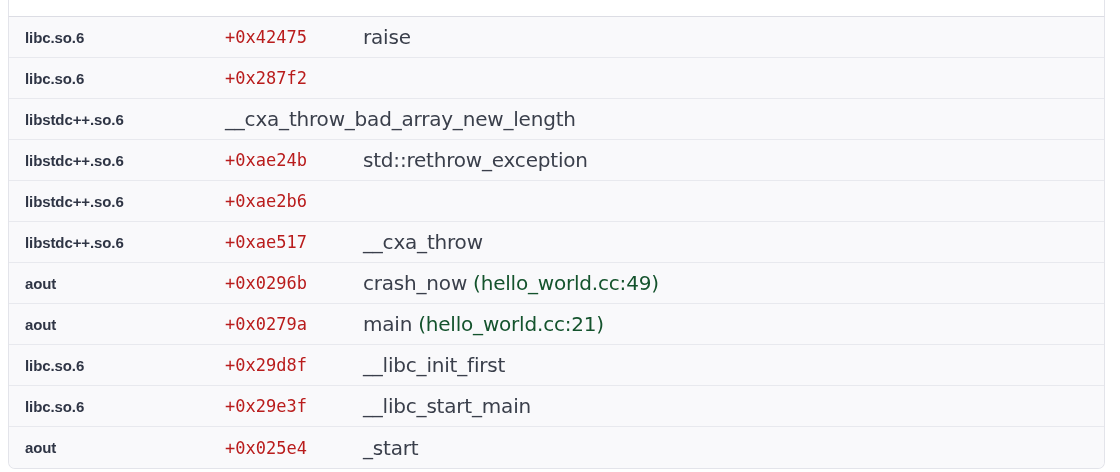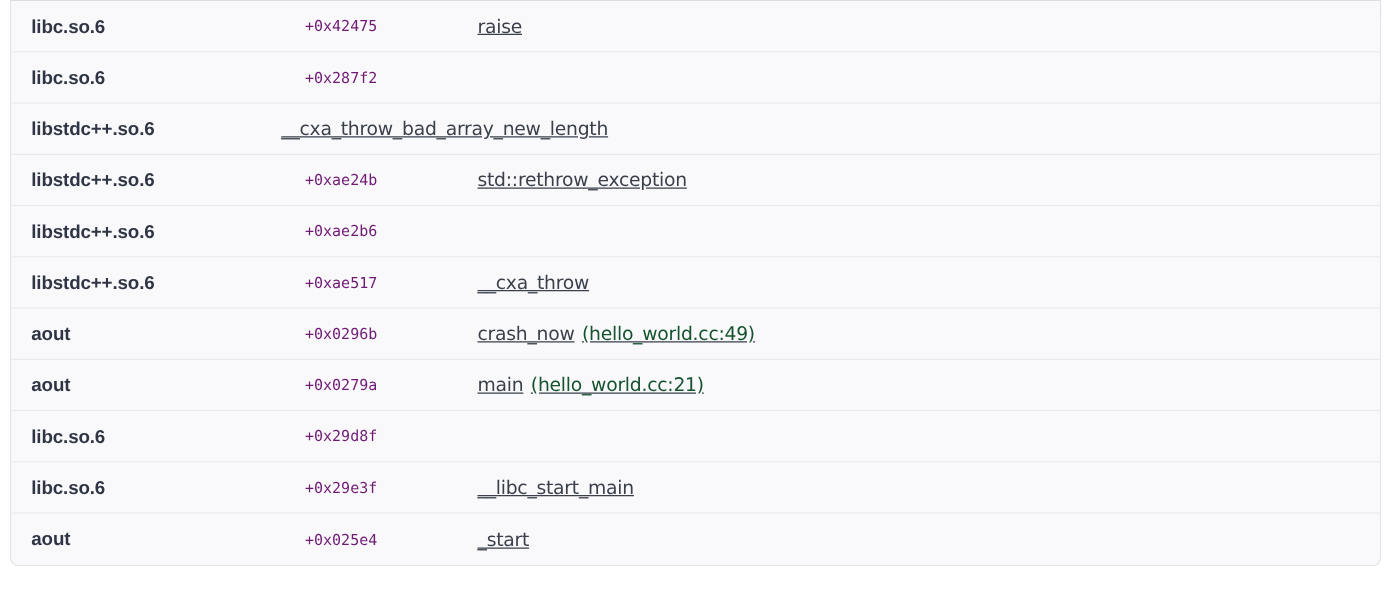--- a/index.html
+++ b/index.html
@@ -32,21 +32,21 @@
     height: 16px;
     background: #ffffff;
     border-left: 1px solid #e3e4ea;
     border-right: 1px solid #e3e4ea;
     box-sizing: border-box;
   }
 
   .stack-table {
     position: absolute;
     left: 8px;
-    top: 0;
+    top: 16px;
     width: 1097px;
     border: 1px solid #e3e4ea;
     border-top: 1px solid #dcdde4;
     border-radius: 0 0 7px 7px;
     box-sizing: border-box;
     background: #f9f9fb;
     overflow: hidden;
   }
 
   .frame-row {
@@ -70,35 +70,33 @@
     font-weight: bold;
     color: #2f3545;
     letter-spacing: -0.1px;
     white-space: nowrap;
   }
 
   .cell-offset {
     flex: 0 0 138px;
     box-sizing: border-box;
     font-family: "DejaVu Sans Mono", monospace;
-    font-size: 12px;
-    color: #701a75;
+    font-size: 17px;
+    color: #b91c1c;
     white-space: nowrap;
-    margin-left: 19px;
   }
 
   .cell-symbol {
     flex: 1 1 auto;
     box-sizing: border-box;
     font-family: "DejaVu Sans", sans-serif;
-    font-size: 15px;
+    font-size: 20px;
     color: #3a3f4b;
     white-space: nowrap;
     letter-spacing: -0.2px;
-    text-decoration: underline;
   }
 
   .symbol-name {
     color: #3a3f4b;
   }
 
   .source-link {
     color: #14532d;
     margin-left: 6px;
     text-decoration: none;
@@ -146,20 +144,21 @@
         <div class="cell-symbol"><span class="symbol-name">crash_now</span><span class="source-link">(hello_world.cc:49)</span></div>
       </div>
       <div class="frame-row">
         <div class="cell-module">aout</div>
         <div class="cell-offset">+0x0279a</div>
         <div class="cell-symbol"><span class="symbol-name">main</span><span class="source-link">(hello_world.cc:21)</span></div>
       </div>
       <div class="frame-row">
         <div class="cell-module">libc.so.6</div>
         <div class="cell-offset">+0x29d8f</div>
+        <div class="cell-symbol"><span class="symbol-name">__libc_init_first</span></div>
       </div>
       <div class="frame-row">
         <div class="cell-module">libc.so.6</div>
         <div class="cell-offset">+0x29e3f</div>
         <div class="cell-symbol"><span class="symbol-name">__libc_start_main</span></div>
       </div>
       <div class="frame-row">
         <div class="cell-module">aout</div>
         <div class="cell-offset">+0x025e4</div>
         <div class="cell-symbol"><span class="symbol-name">_start</span></div>

